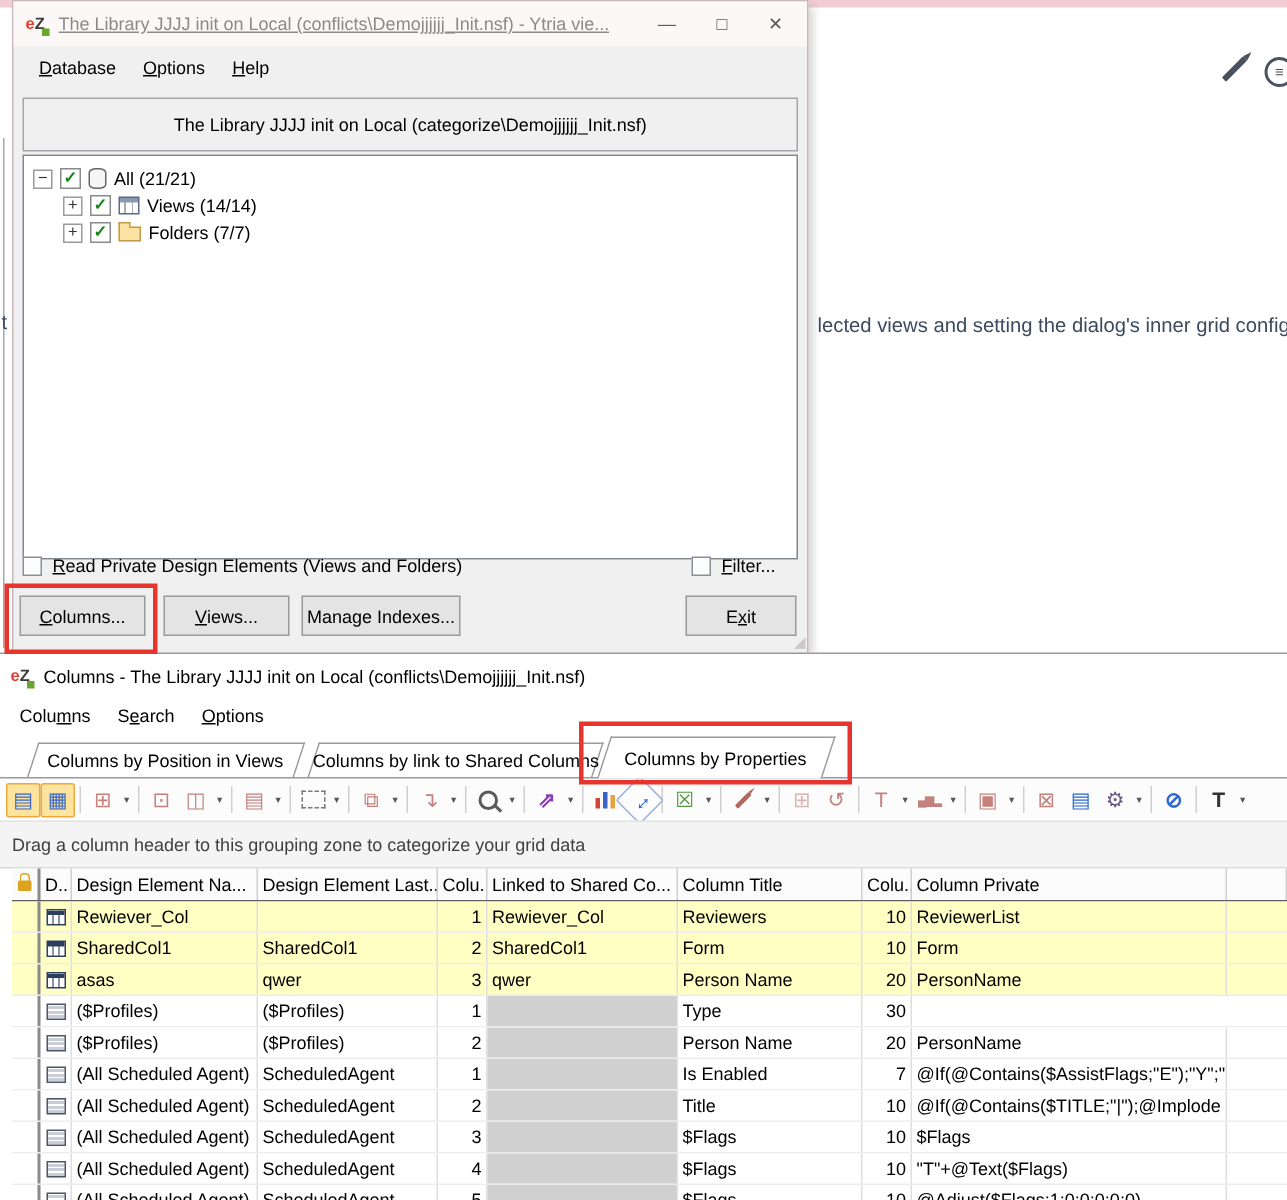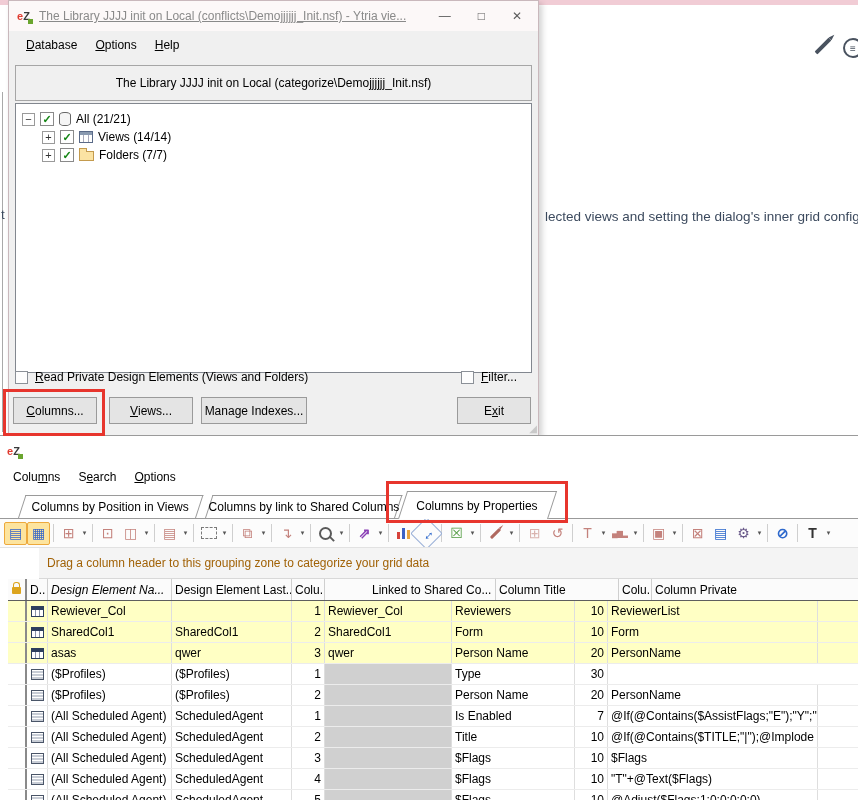--- a/index.html
+++ b/index.html
@@ -82,21 +82,21 @@
   .mag{width:9px;height:9px;border:2px solid #5a5a5a;border-radius:50%;position:relative;}
   .mag:after{content:"";position:absolute;width:6px;height:2px;background:#5a5a5a;right:-5px;bottom:-2px;
     transform:rotate(45deg);}
   .shape-chart{width:13px;height:12px;background-repeat:no-repeat;
     background-image:linear-gradient(#d6433b,#d6433b),linear-gradient(#3b62c4,#3b62c4),linear-gradient(#e8a33d,#e8a33d);
     background-size:3px 7px,3px 11px,3px 9px;background-position:0 100%,5px 100%,10px 100%;}
   .shape-pen{width:13px;height:3px;background:#b0695f;border-radius:1px;transform:rotate(-45deg);position:relative;}
   .shape-pen:after{content:"";position:absolute;right:-5px;top:0;border-left:5px solid #b0695f;
     border-top:1.5px solid transparent;border-bottom:1.5px solid transparent;}
   .cw-groupzone{height:30px;display:flex;align-items:center;padding-left:8px;background:#f4f4f4;
-    color:#a16207;border-bottom:1px solid #d8d8d8;margin-left:39px;}
+    color:#404040;border-bottom:1px solid #d8d8d8;}
   
   .grid{margin-left:8px;}
   .ghead{display:flex;height:21px;background:#fbfbfb;border-bottom:1px solid #5e5e5e;align-items:center;}
   .gh{height:100%;display:flex;align-items:center;padding:0 3px;box-sizing:border-box;
     border-right:1px solid #cfcfcf;white-space:nowrap;overflow:hidden;cursor:default;}
   .gh.lockcol,.gc.lockcol{border-right:2px solid #8a8a8a;}
   .grow{display:flex;height:20px;border-bottom:1px solid #ececec;background:#fff;}
   .grow.yellow{background:#ffffc4;}
   .gc{height:100%;display:flex;align-items:center;padding:0 3px;box-sizing:border-box;
     border-right:1px solid #dedede;white-space:nowrap;overflow:hidden;}
@@ -183,20 +183,21 @@
   <div class="grip">◢</div>
 </div>
 
 <div class="colwin">
   <div class="cw-titlebar">
     <span class="ezlogo">
         <span class="e">e</span>
         <span class="z">Z</span>
         <span class="gsq"></span>
       </span>
+    <span>Columns - The Library JJJJ init on Local (conflicts\Demojjjjjj_Init.nsf)</span>
   </div>
   <div class="cw-menubar" id="cw-menu">
       <div class="mi">Colu<u>m</u>ns</div>
       <div class="mi">S<u>e</u>arch</div>
       <div class="mi"><u>O</u>ptions</div>
     </div>
   <div class="cw-tabstrip" id="cw-tabs">
       <div class="tab" style="left: 18px; width: 178px;">
         <span>Columns by Position in Views</span>
       </div>
@@ -276,24 +277,24 @@
     </div>
   <div class="cw-groupzone">
     <span>Drag a column header to this grouping zone to categorize your grid data</span>
   </div>
   <div class="grid">
     <div class="ghead" id="grid-head">
         <div class="gh lockcol" style="width: 19px; flex: 0 0 auto; justify-content: center;">
           <span class="lockico"></span>
         </div>
         <div class="gh" style="width: 21px; flex: 0 0 auto;">D..</div>
-        <div class="gh" style="width: 124px; flex: 0 0 auto; font-style: italic;">Design Element Na...</div>
+        <div class="gh" style="width: 124px; flex: 0 0 auto;">Design Element Na...</div>
         <div class="gh" style="width: 120px; flex: 0 0 auto;">Design Element Last...</div>
         <div class="gh" style="width: 33px; flex: 0 0 auto;">Colu...</div>
-        <div class="gh" style="width: 127px; flex: 0 0 auto; margin-left: 44px;">Linked to Shared Co...</div>
+        <div class="gh" style="width: 127px; flex: 0 0 auto;">Linked to Shared Co...</div>
         <div class="gh" style="width: 123px; flex: 0 0 auto;">Column Title</div>
         <div class="gh" style="width: 33px; flex: 0 0 auto;">Colu...</div>
         <div class="gh" style="width: 210px; flex: 0 0 auto;">Column Private</div>
         <div class="gh" style="flex: 1 1 0%;"></div>
       </div>
     <div id="grid-rows">
         <div class="grow yellow">
           <div class="gc lockcol" style="width: 19px; flex: 0 0 auto;"></div>
           <div class="gc iconcell" style="width: 21px; flex: 0 0 auto;">
             <span class="ico-shared"></span>

